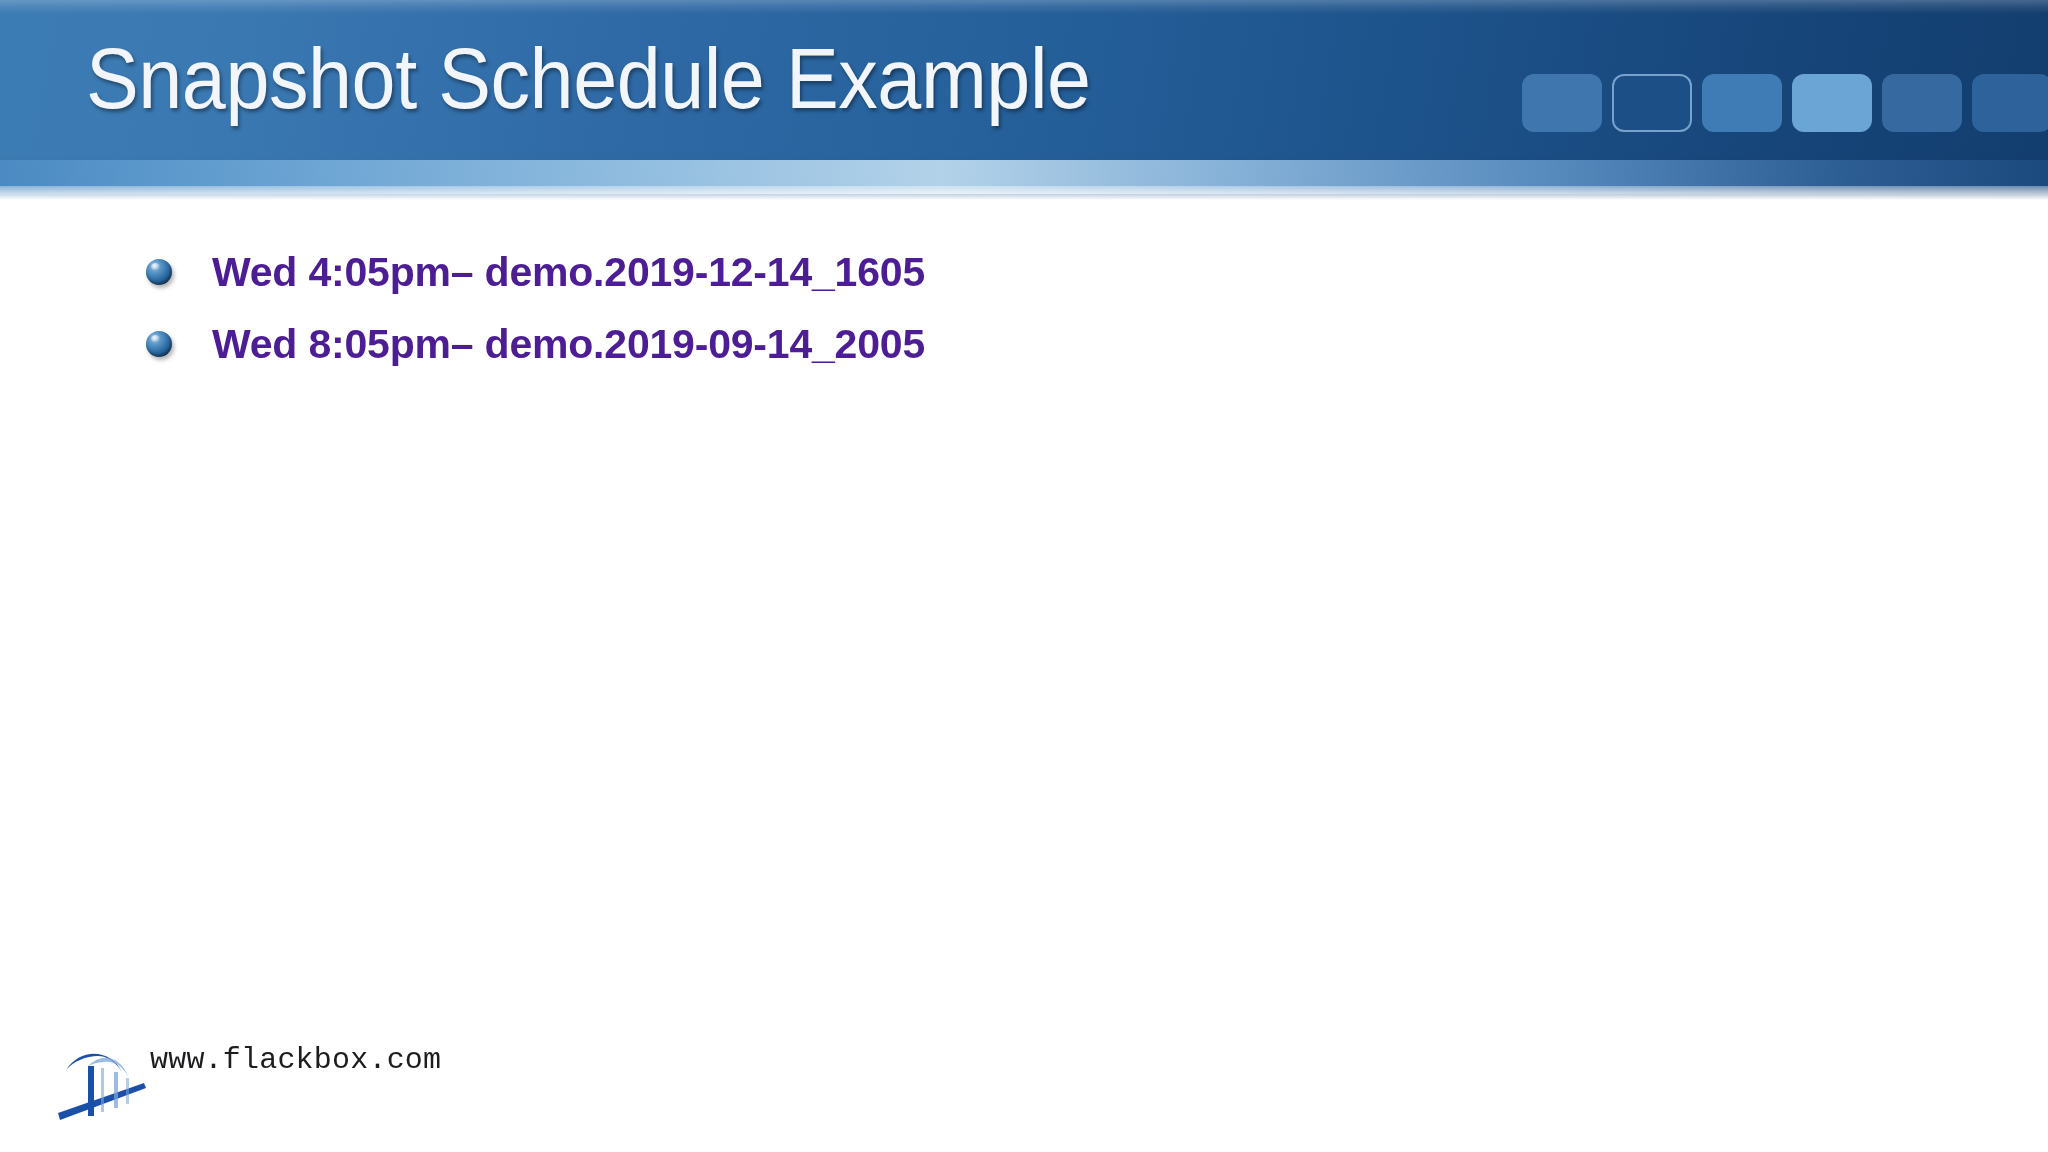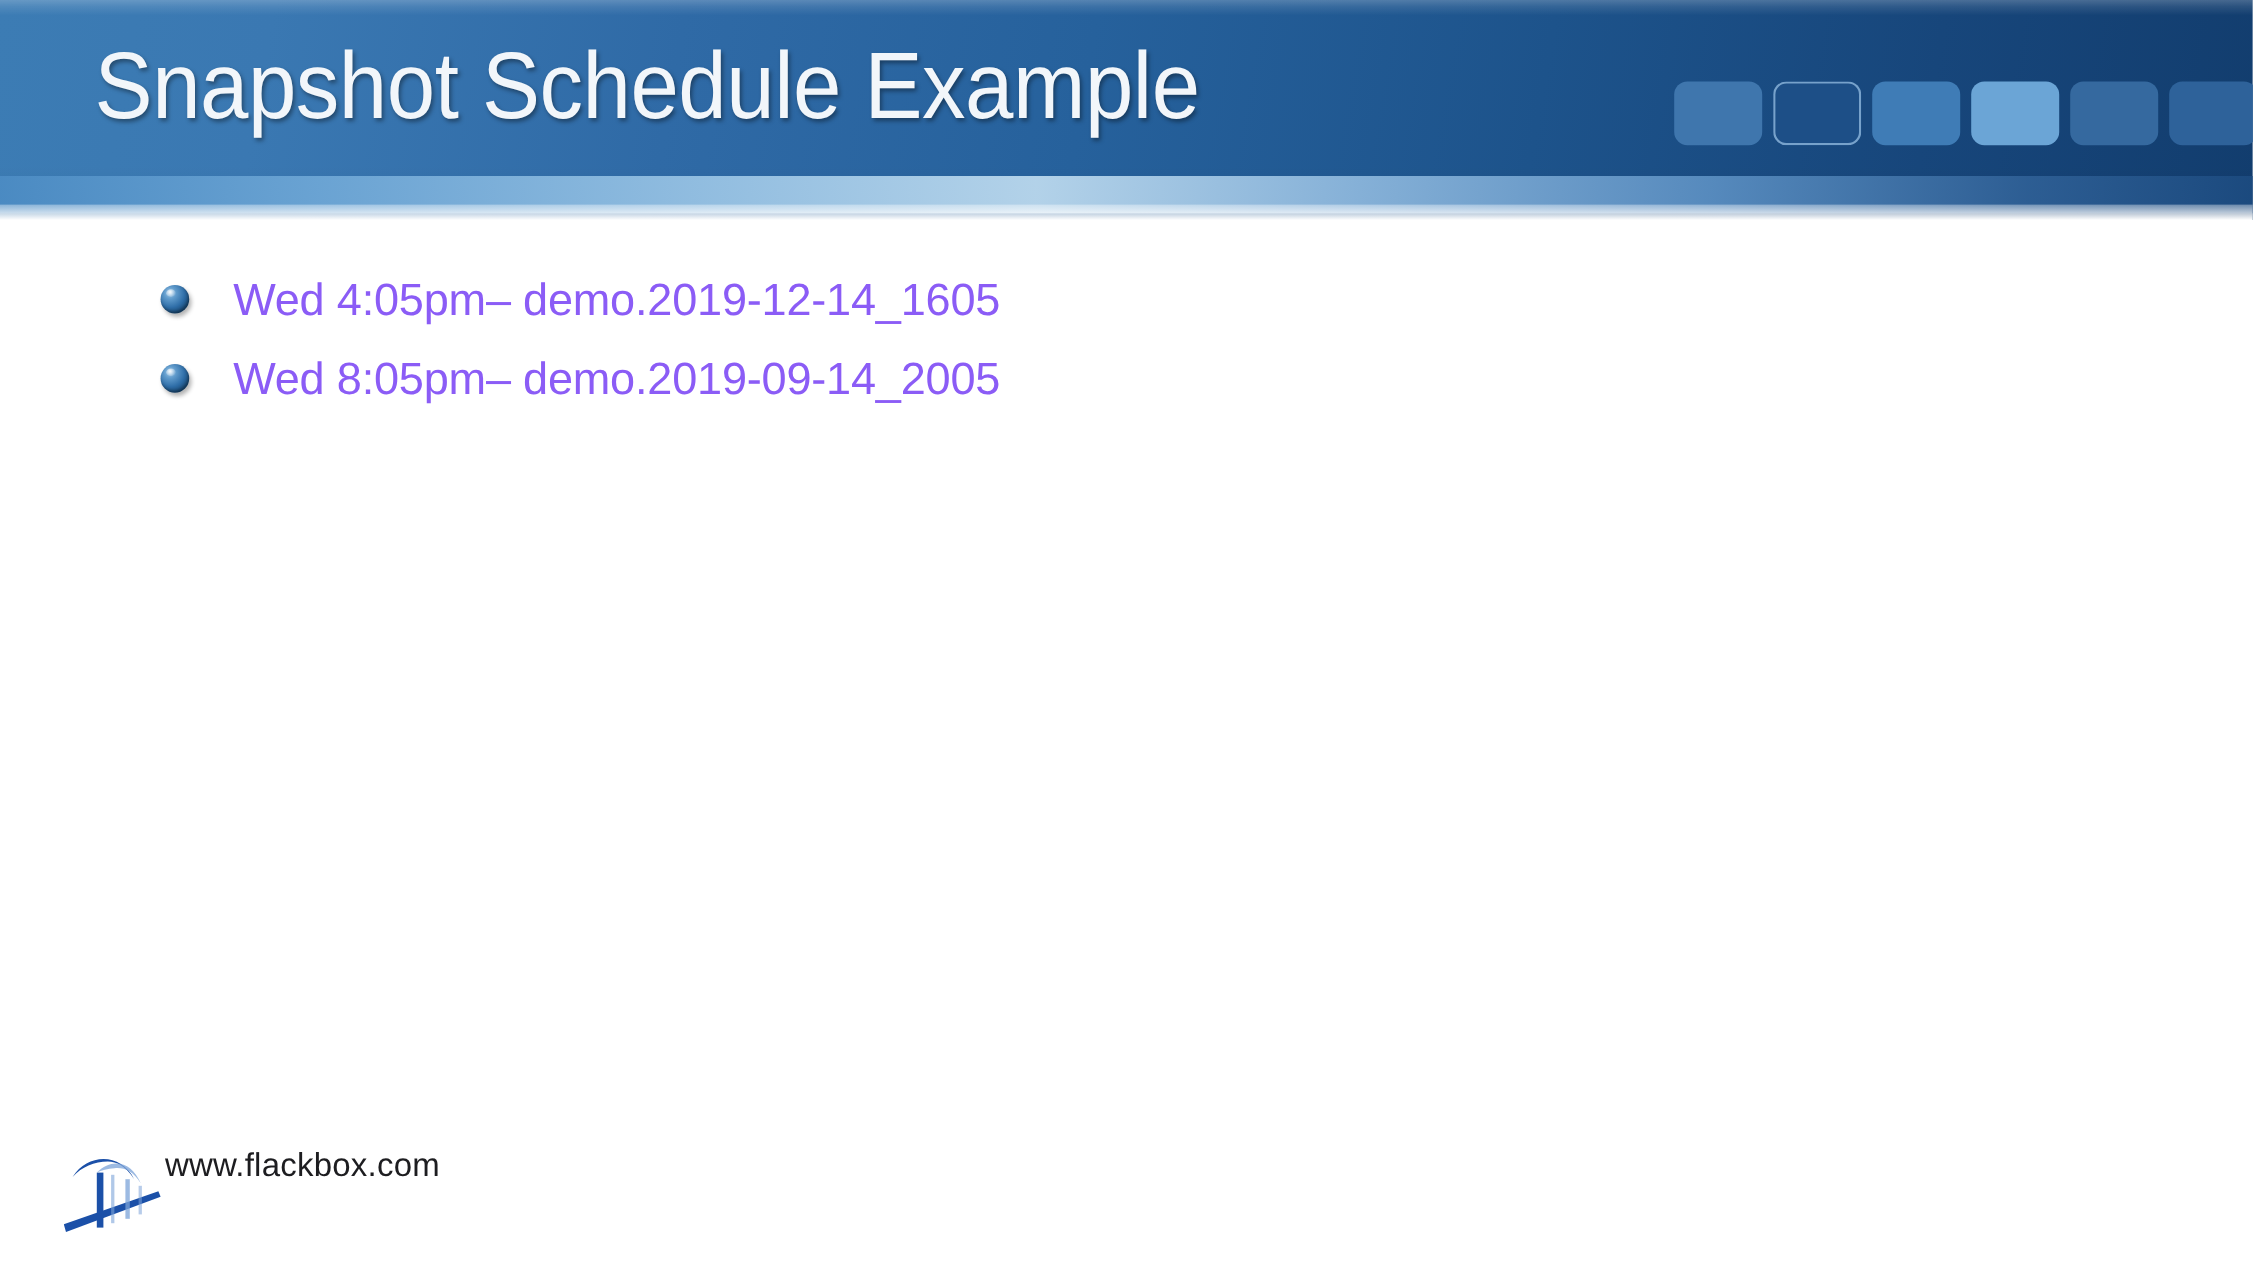--- a/index.html
+++ b/index.html
@@ -138,22 +138,22 @@
     background: radial-gradient(circle at 40% 35%, rgba(255,255,255,0.92), rgba(255,255,255,0.05) 75%);
   }
   .bullet-text {
     position: absolute;
     left: 212px;
     top: 50%;
     margin-top: -24px;
     height: 48px;
     line-height: 48px;
     font-size: 41px;
-    font-weight: 400;
-    color: #8b5cf6;
+    font-weight: 700;
+    color: #4c1d95;
     white-space: nowrap;
     letter-spacing: -0.2px;
   }
 
   
   .logo {
     position: absolute;
     left: 58px;
     top: 1042px;
     width: 360px;
@@ -191,20 +191,21 @@
     font-size: 31px;
     color: #1663c7;
   }
   .logo-url {
     height: 36px;
     line-height: 36px;
     font-size: 30px;
     color: #1d1d20;
     letter-spacing: 0.2px;
     white-space: nowrap;
+    font-family: Liberation Mono, monospace;
   }
 </style>
 </head>
 <body>
 
 <div class="slide">
 
   <div class="header">
     <div class="header-bg"></div>
     <div class="header-band"></div>

